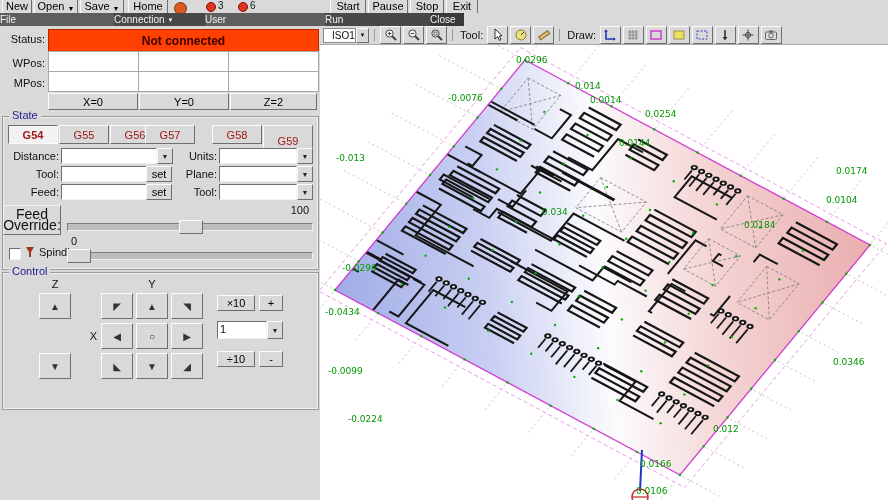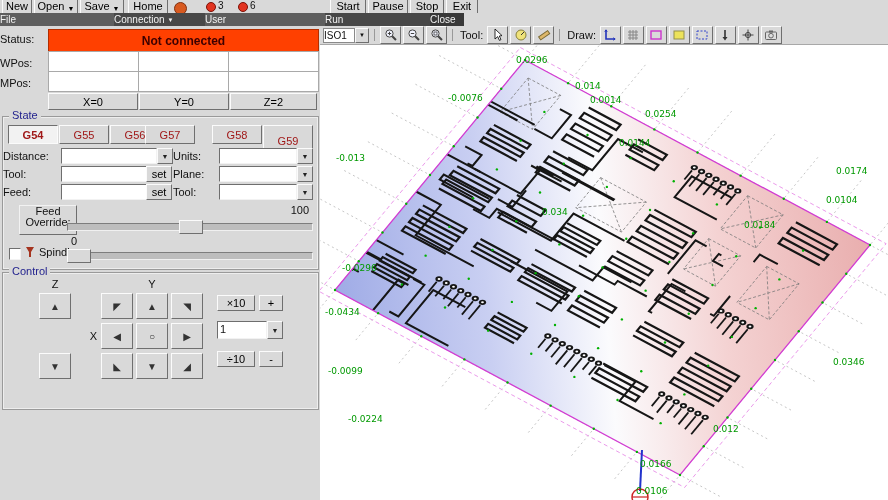--- a/index.html
+++ b/index.html
@@ -5,21 +5,21 @@
   html,body{margin:0;padding:0}
   body{width:888px;height:500px;position:relative;overflow:hidden;background:#d9d9d9;
        font-family:"Liberation Sans",sans-serif;font-size:11px;color:#111}
   .abs{position:absolute}
   .btn{position:absolute;background:#d9d9d9;border:1px solid;border-color:#fbfbfb #6f6f6f #6f6f6f #fbfbfb;
        display:flex;align-items:center;justify-content:center;font-size:11px;cursor:default;padding:0}
   .btn.red{color:#a01818}
   .btn.active{border-color:#6f6f6f #fbfbfb #fbfbfb #6f6f6f;background:#f2f2f2;font-weight:bold}
   .entrycell{position:absolute;background:#fff;border:1px solid #a9a9a9}
   .entry{position:absolute;background:#fff;border:1px solid;border-color:#6e6e6e #f2f2f2 #f2f2f2 #6e6e6e}
-  .lab{position:absolute;line-height:16px}
+  .lab{position:absolute;text-align:right;line-height:16px}
   .combo{position:absolute;display:flex}
   .combo .field{flex:1;background:#fff;border:1px solid;border-color:#6e6e6e #f2f2f2 #f2f2f2 #6e6e6e;padding-left:2px;line-height:14px}
   .combo .arrow{width:14px;background:#d9d9d9;border:1px solid;border-color:#fbfbfb #6f6f6f #6f6f6f #fbfbfb;
        font-size:7px;display:flex;align-items:center;justify-content:center;color:#222}
   .frame{position:absolute;border:1px solid #9a9a9a;box-shadow:inset 0 0 0 1px #eee}
   .frame .legend{position:absolute;top:-8px;left:6px;background:#d9d9d9;padding:0 3px;color:#23238e;font-size:11px}
   .ribbon1{position:absolute;left:0;top:0;width:888px;height:13px;overflow:hidden;background:#d9d9d9}
   .ribbon1 .btn{height:18px;top:-4px;align-items:flex-end;padding-bottom:1px}
   .ribbon2{position:absolute;left:0;top:13px;width:888px;height:13px}
   .rgroup{position:absolute;top:0;height:13px;display:flex;align-items:center;justify-content:flex-start;
@@ -33,21 +33,21 @@
        border:1px solid;border-color:#fbfbfb #6f6f6f #6f6f6f #fbfbfb}
   .checkbox{position:absolute;width:10px;height:10px;background:#fff;
        border:1px solid;border-color:#6e6e6e #f2f2f2 #f2f2f2 #6e6e6e}
   .ctoolbar{position:absolute;left:320px;top:26px;width:568px;height:19px;background:#d9d9d9;
        border-bottom:1px solid #a8a8a8;display:flex;align-items:center;gap:2px;padding-left:3px;box-sizing:border-box}
   .iconbtn{width:19px;height:16px;background:#d9d9d9;border:1px solid;border-color:#fbfbfb #6f6f6f #6f6f6f #fbfbfb;
        display:flex;align-items:center;justify-content:center;flex:0 0 auto}
   .tsep{width:1px;height:12px;background:#999;margin:0 3px;flex:0 0 auto}
   .tlabel{font-size:11px;margin:0 2px;flex:0 0 auto}
   .vcombo{display:flex;width:46px;height:15px;flex:0 0 auto}
-  .vcombo .field{flex:1;background:#fff;border:1px solid #8a8a8a;font-size:10px;line-height:13px;padding-left:0}
+  .vcombo .field{flex:1;background:#fff;border:1px solid #8a8a8a;font-size:10px;line-height:13px;padding-left:8px}
   .vcombo .arrow{width:12px;background:#d9d9d9;border:1px solid;border-color:#fbfbfb #6f6f6f #6f6f6f #fbfbfb;
        font-size:6px;display:flex;align-items:center;justify-content:center}
   .jog{font-size:10px;color:#333}
   #pcb-wrap{position:absolute;left:320px;top:45px;width:568px;height:455px;background:#fff}
 </style>
 </head>
 <body>
 
 <div class="ribbon1">
   <button class="btn" style="left:2px;width:30px">New</button>
@@ -138,22 +138,22 @@
 
   <div class="lab" style="left:0;top:67px;width:56px">Feed:</div>
   <div class="entry" style="left:58px;top:67px;width:84px;height:14px"></div>
   <button class="btn" style="left:143px;top:67px;width:26px;height:16px">set</button>
   <div class="lab" style="left:170px;top:67px;width:44px">Tool:</div>
   <div class="combo" style="left:216px;top:67px;width:94px;height:16px">
     <span class="field"></span>
     <span class="arrow">▼</span>
   </div>
 
-  <div class="abs" style="left:16px;top:88px;width:56px;height:28px;border:1px solid;border-color:#f2f2f2 #6e6e6e #6e6e6e #f2f2f2;
-       display:flex;flex-direction:column;align-items:center;justify-content:flex-start;font-size:11px;line-height:11px">
+  <div class="abs" style="left:0;top:88px;width:56px;height:28px;border:1px solid;border-color:#f2f2f2 #6e6e6e #6e6e6e #f2f2f2;
+       display:flex;flex-direction:column;align-items:center;justify-content:center;font-size:14px;line-height:11px">
     <span>Feed</span>
     <span>Override:</span>
   </div>
   <div class="abs" style="left:60px;top:87px;width:246px;text-align:right">100</div>
   <div class="slider" style="left:64px;top:103px;width:246px;height:12px">
     <div class="trough"></div>
     <div class="handle" style="left:112px"></div>
   </div>
 
   <div class="abs" style="left:68px;top:118px">0</div>

